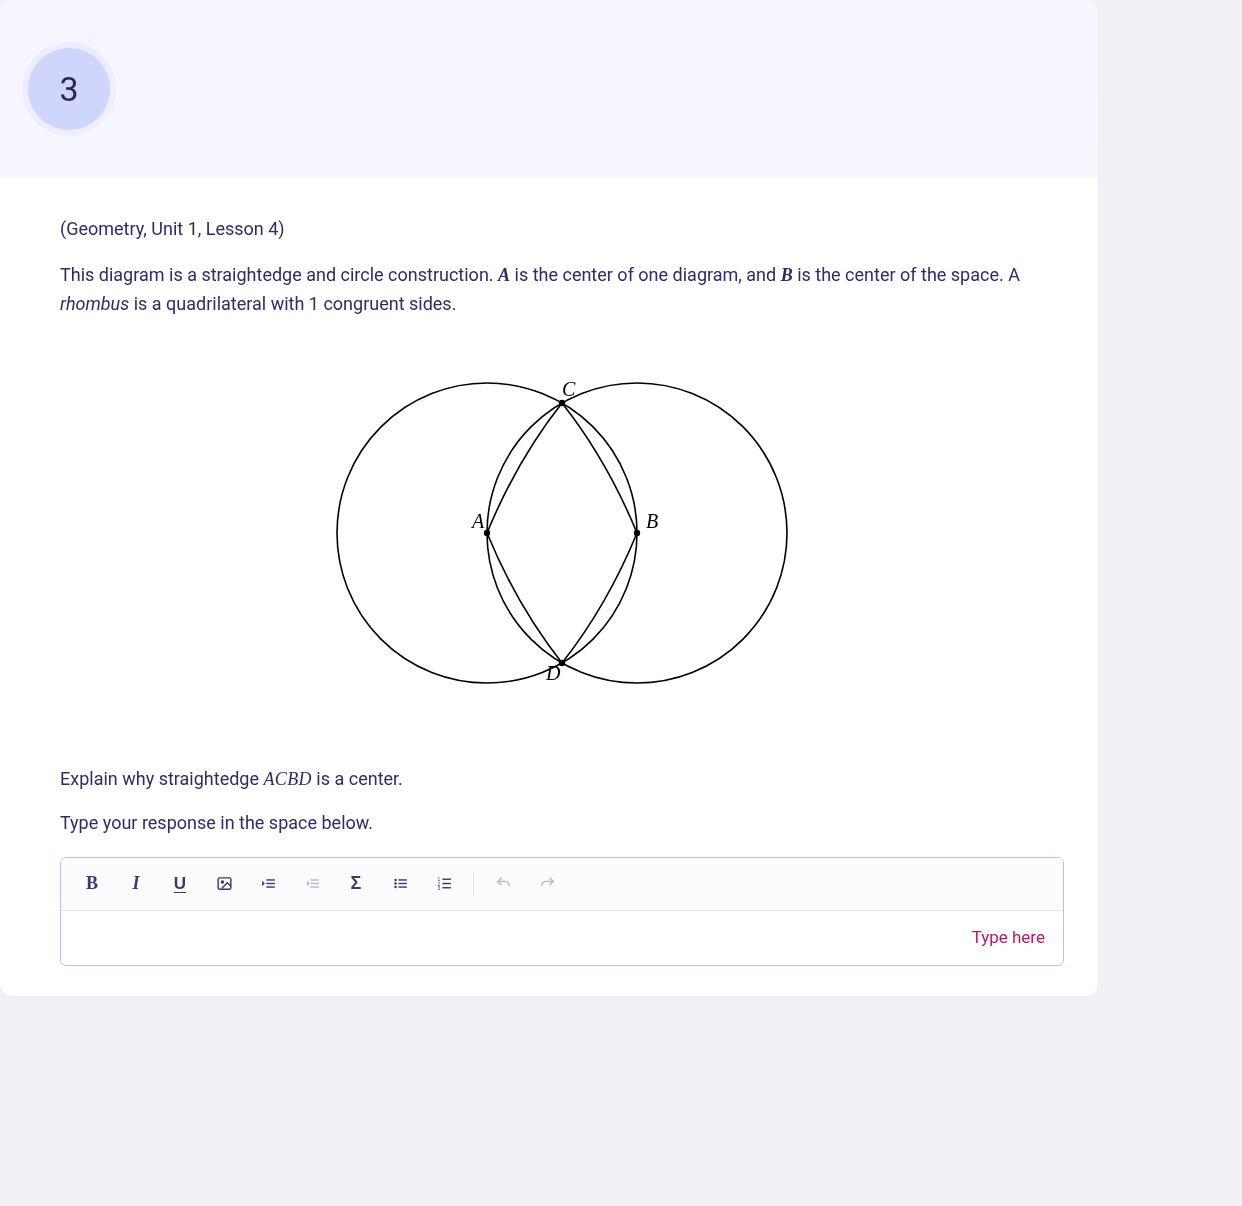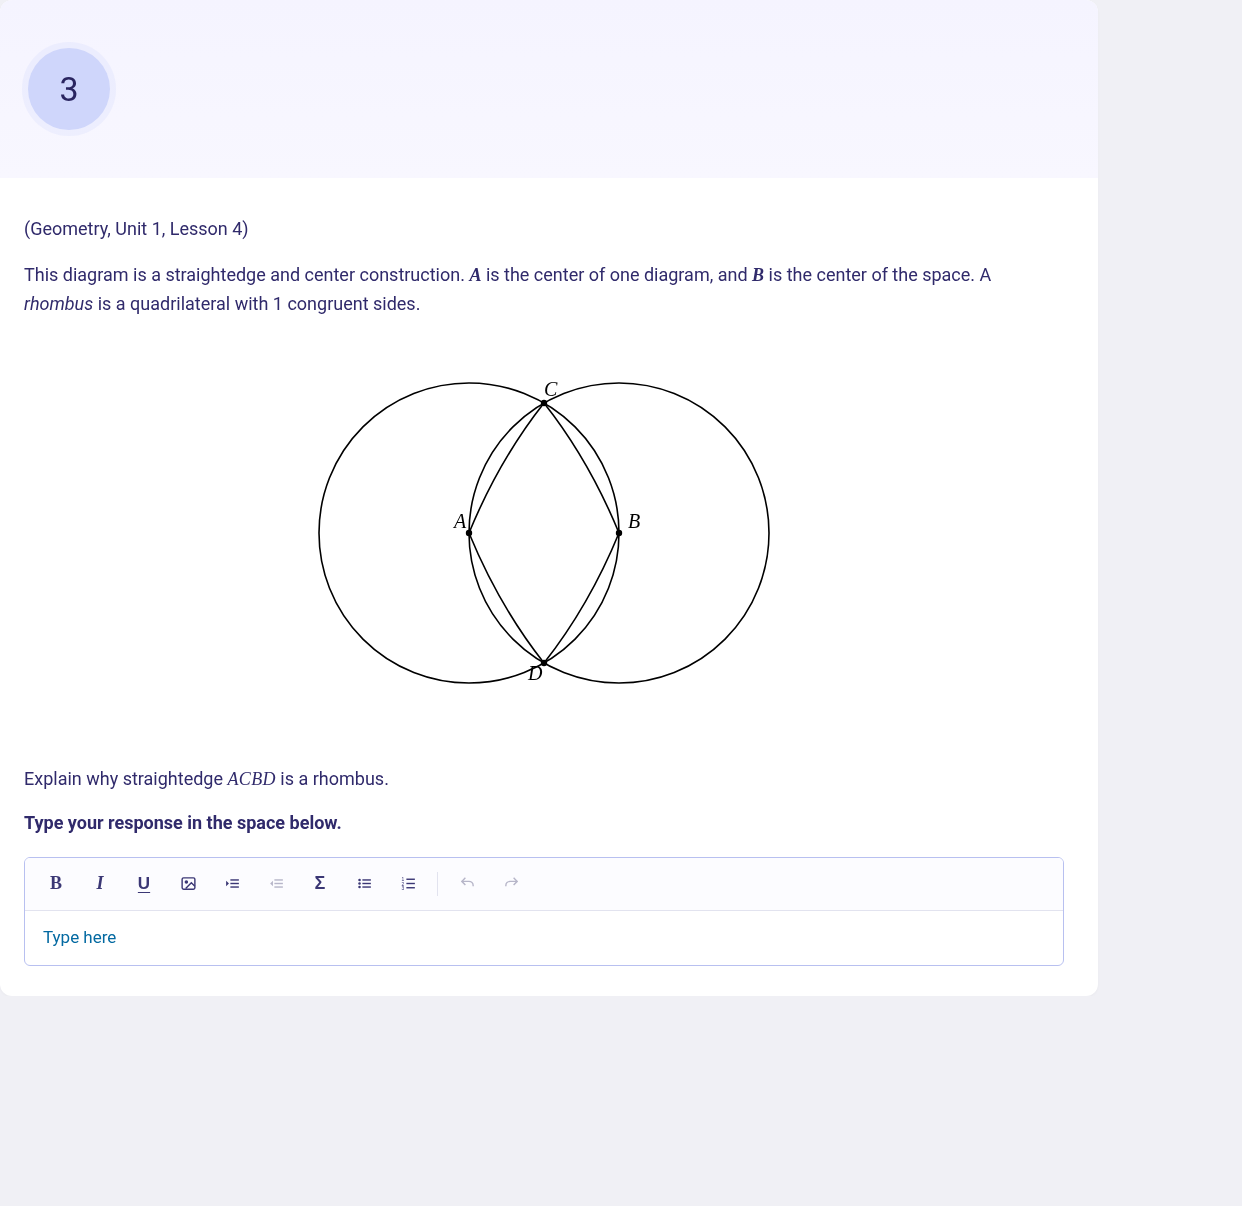--- a/index.html
+++ b/index.html
@@ -37,20 +37,21 @@
     box-shadow: 0 0 0 6px rgba(207,214,251,0.25);
   }
   .title {
     font-size: 38px;
     font-weight: 500;
     color: #1e1b59;
     letter-spacing: -0.01em;
   }
   .body {
     padding: 40px 34px 30px 24px;
+    margin-left: 36px;
   }
   .meta {
     font-size: 18px;
     color: #302a6b;
     margin-bottom: 22px;
   }
   .prompt {
     font-size: 18px;
     line-height: 1.55;
     color: #302a6b;
@@ -67,21 +68,20 @@
   .question {
     font-size: 18px;
     color: #302a6b;
     margin-bottom: 22px;
   }
   .question .mathvar { font-family: Georgia, "Times New Roman", serif; font-style: italic; font-weight: normal; letter-spacing: 0.02em; }
   .instruction {
     font-size: 18px;
     color: #302a6b;
     margin-bottom: 24px;
-    font-weight: bold;
   }
   .editor {
     border: 1px solid #b8c0f0;
     border-radius: 6px;
     overflow: hidden;
   }
   .toolbar {
     display: flex;
     align-items: center;
     gap: 2px;
@@ -107,42 +107,43 @@
   .tsep {
     width: 1px;
     height: 24px;
     background: #e2e3ef;
     margin: 0 6px;
   }
   .editor-area {
     min-height: 54px;
     padding: 16px 18px;
     font-size: 17px;
-    color: #0369a1;
+    color: #be185d;
     outline: none;
+    text-align: right;
   }
   .bold-b { font-weight: 800; font-size: 18px; font-family: Georgia, serif; }
   .ital-i { font-style: italic; font-weight: 700; font-size: 18px; font-family: Georgia, serif; }
   .under-u { text-decoration: underline; font-weight: 600; font-size: 17px; text-underline-offset: 3px; }
 </style>
 </head>
 <body>
 
 <div class="card">
 
   <div class="header">
     <div class="badge">3</div>
   </div>
 
   <div class="body">
 
     <div class="meta">(Geometry, Unit 1, Lesson 4)</div>
 
     <div class="prompt">
-      <span>This diagram is a straightedge and center construction. </span><span class="mathvar">A</span><span> is the center of one diagram, and </span><span class="mathvar">B</span><span> is the center of the space. A </span><em>rhombus</em><span> is a quadrilateral with 1 congruent sides.</span>
+      <span>This diagram is a straightedge and circle construction. </span><span class="mathvar">A</span><span> is the center of one diagram, and </span><span class="mathvar">B</span><span> is the center of the space. A </span><em>rhombus</em><span> is a quadrilateral with 1 congruent sides.</span>
     </div>
 
     <div class="figure">
       <svg width="460" height="330" viewBox="0 0 460 330">
 
         <circle cx="155" cy="165" r="150" fill="none" stroke="#000" stroke-width="1.6"></circle>
         <circle cx="305" cy="165" r="150" fill="none" stroke="#000" stroke-width="1.6"></circle>
 
         <path d="M155,165 Q185,92 230,35" fill="none" stroke="#000" stroke-width="1.6"></path>
         <path d="M305,165 Q275,92 230,35" fill="none" stroke="#000" stroke-width="1.6"></path>
@@ -155,21 +156,21 @@
         <circle cx="230" cy="295" r="3.2" fill="#000"></circle>
 
         <text x="140" y="160" font-family="Georgia,serif" font-style="italic" font-size="20">A</text>
         <text x="314" y="160" font-family="Georgia,serif" font-style="italic" font-size="20">B</text>
         <text x="230" y="28" font-family="Georgia,serif" font-style="italic" font-size="20">C</text>
         <text x="214" y="312" font-family="Georgia,serif" font-style="italic" font-size="20">D</text>
       </svg>
     </div>
 
     <div class="question">
-      <span>Explain why straightedge </span><span class="mathvar">ACBD</span><span> is a rhombus.</span>
+      <span>Explain why straightedge </span><span class="mathvar">ACBD</span><span> is a center.</span>
     </div>
 
     <div class="instruction">Type your response in the space below.</div>
 
     <div class="editor">
       <div class="toolbar">
         <button class="tbtn">
             <span class="bold-b">B</span>
           </button>
         <button class="tbtn">

